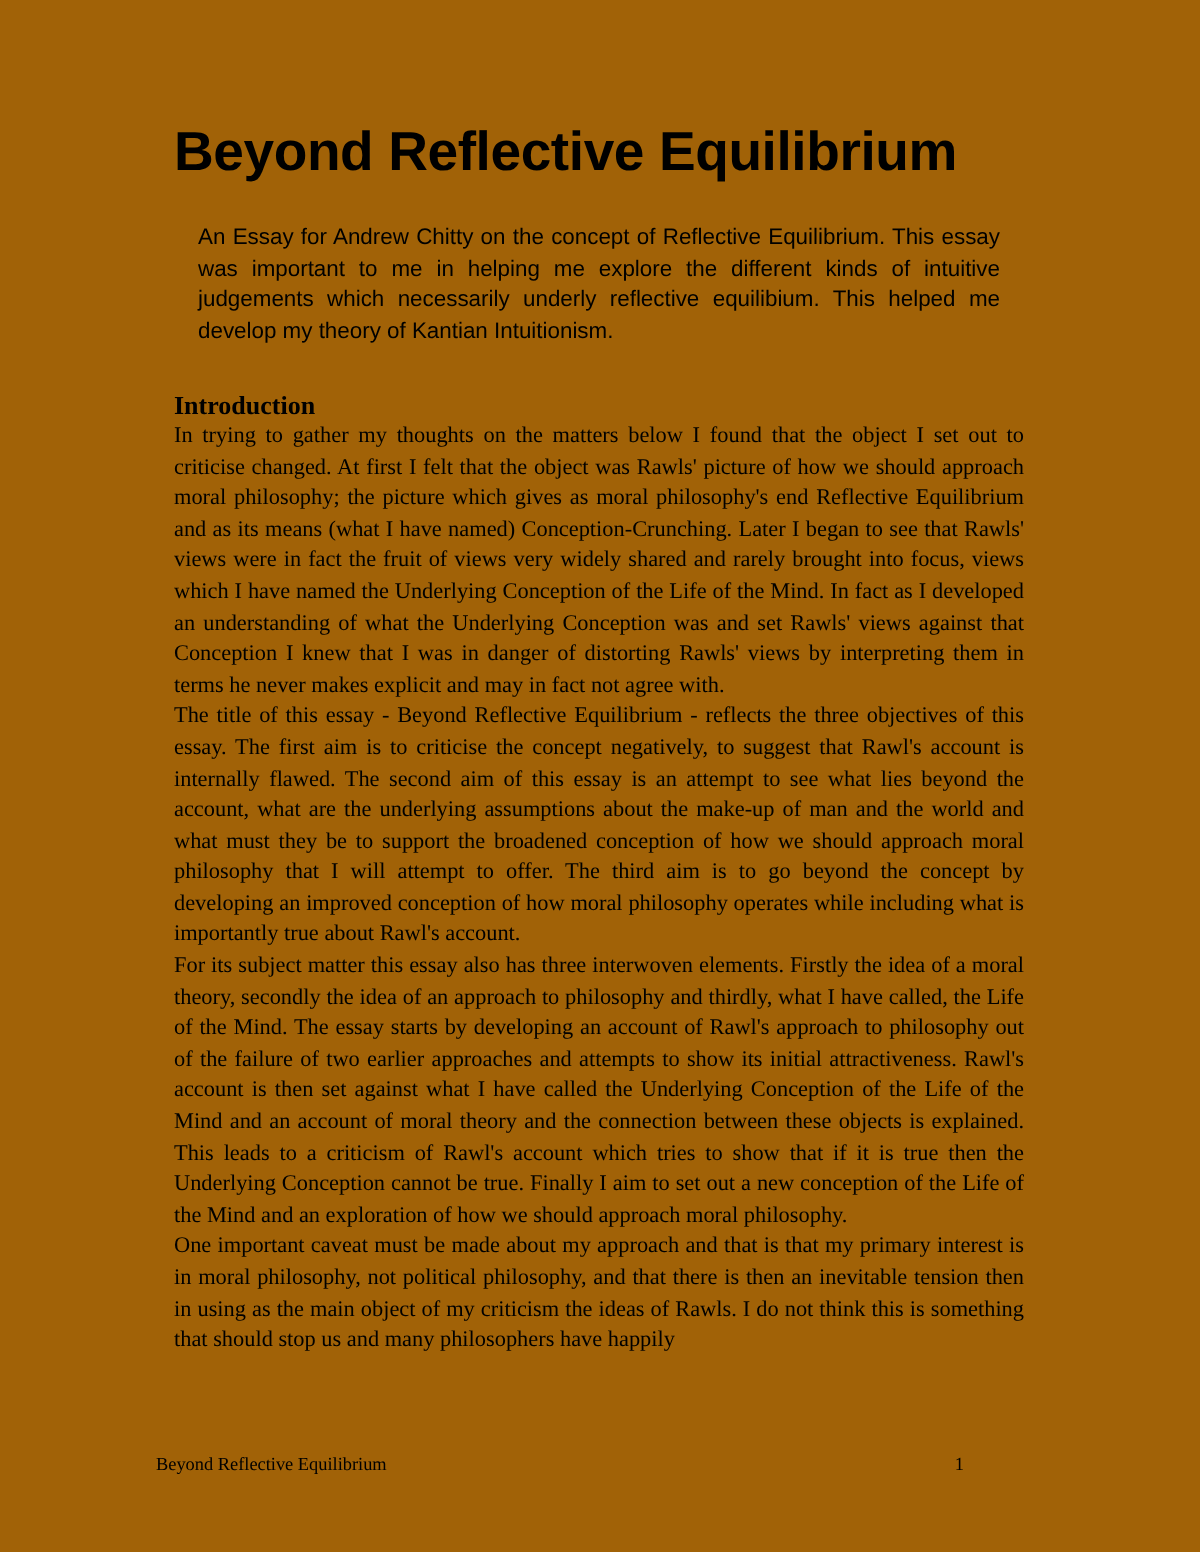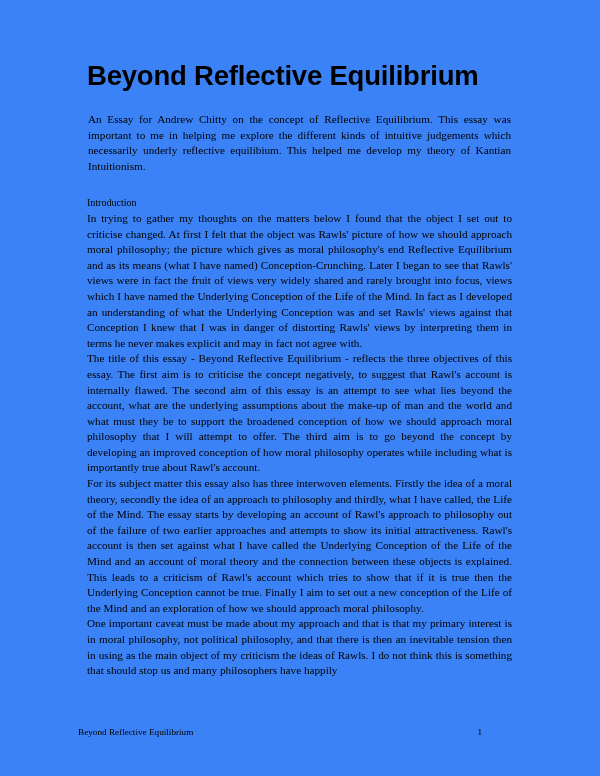--- a/index.html
+++ b/index.html
@@ -4,51 +4,51 @@
 <style>
   html, body {
     margin: 0;
     padding: 0;
     background: #ffffff;
   }
   .page {
     position: relative;
     width: 600px;
     height: 776px;
-    background: #3b82f6;
+    background: #a16207;
     overflow: hidden;
     box-sizing: border-box;
   }
   .content {
     position: absolute;
     left: 87px;
     top: 60px;
     width: 425px;
   }
   .doc-title {
     font-family: "Liberation Sans", sans-serif;
     font-weight: bold;
     font-size: 27.5px;
     line-height: 32px;
     color: #000000;
     margin: 0 0 20px 0;
     letter-spacing: -0.2px;
   }
   .lead-paragraph {
-    font-family: Liberation Serif, serif;
+    font-family: Liberation Sans, sans-serif;
     font-size: 11.2px;
     line-height: 15.6px;
     color: #000000;
     text-align: justify;
-    margin: 1px;
+    margin: 12px;
   }
   .section-heading {
     font-family: "Liberation Serif", serif;
-    font-weight: normal;
-    font-size: 10px;
+    font-weight: bold;
+    font-size: 13px;
     line-height: 15.6px;
     color: #000000;
     margin: 21px 0 0 0;
   }
   .body-paragraph {
     font-family: "Liberation Serif", serif;
     font-size: 11.2px;
     line-height: 15.6px;
     color: #000000;
     text-align: justify;

